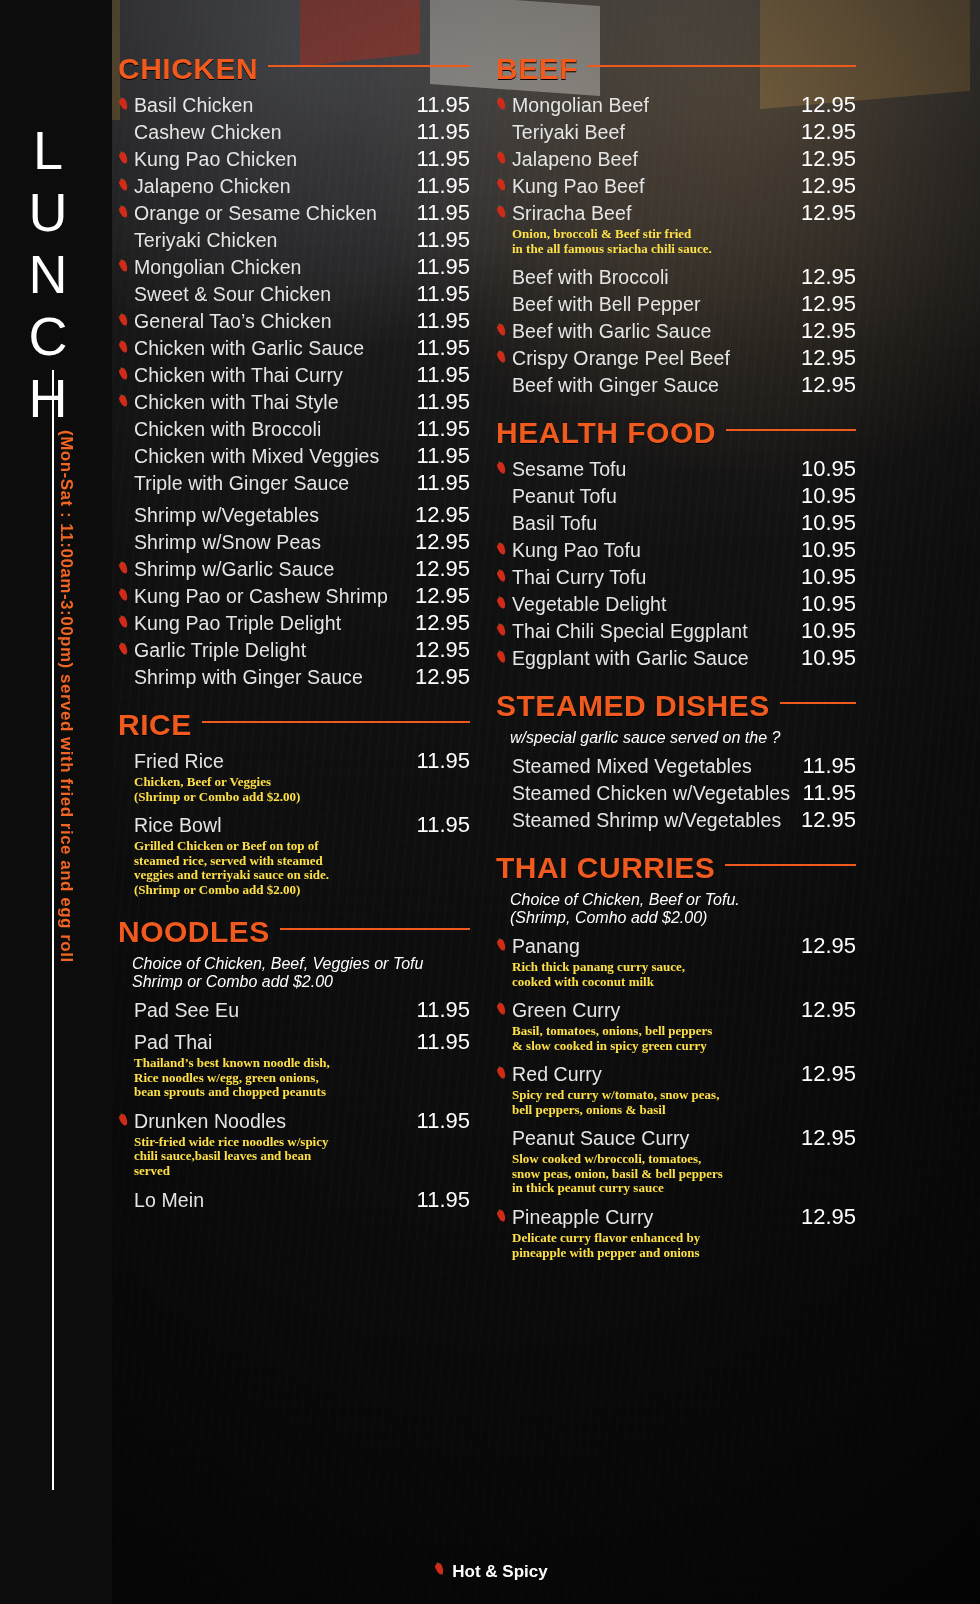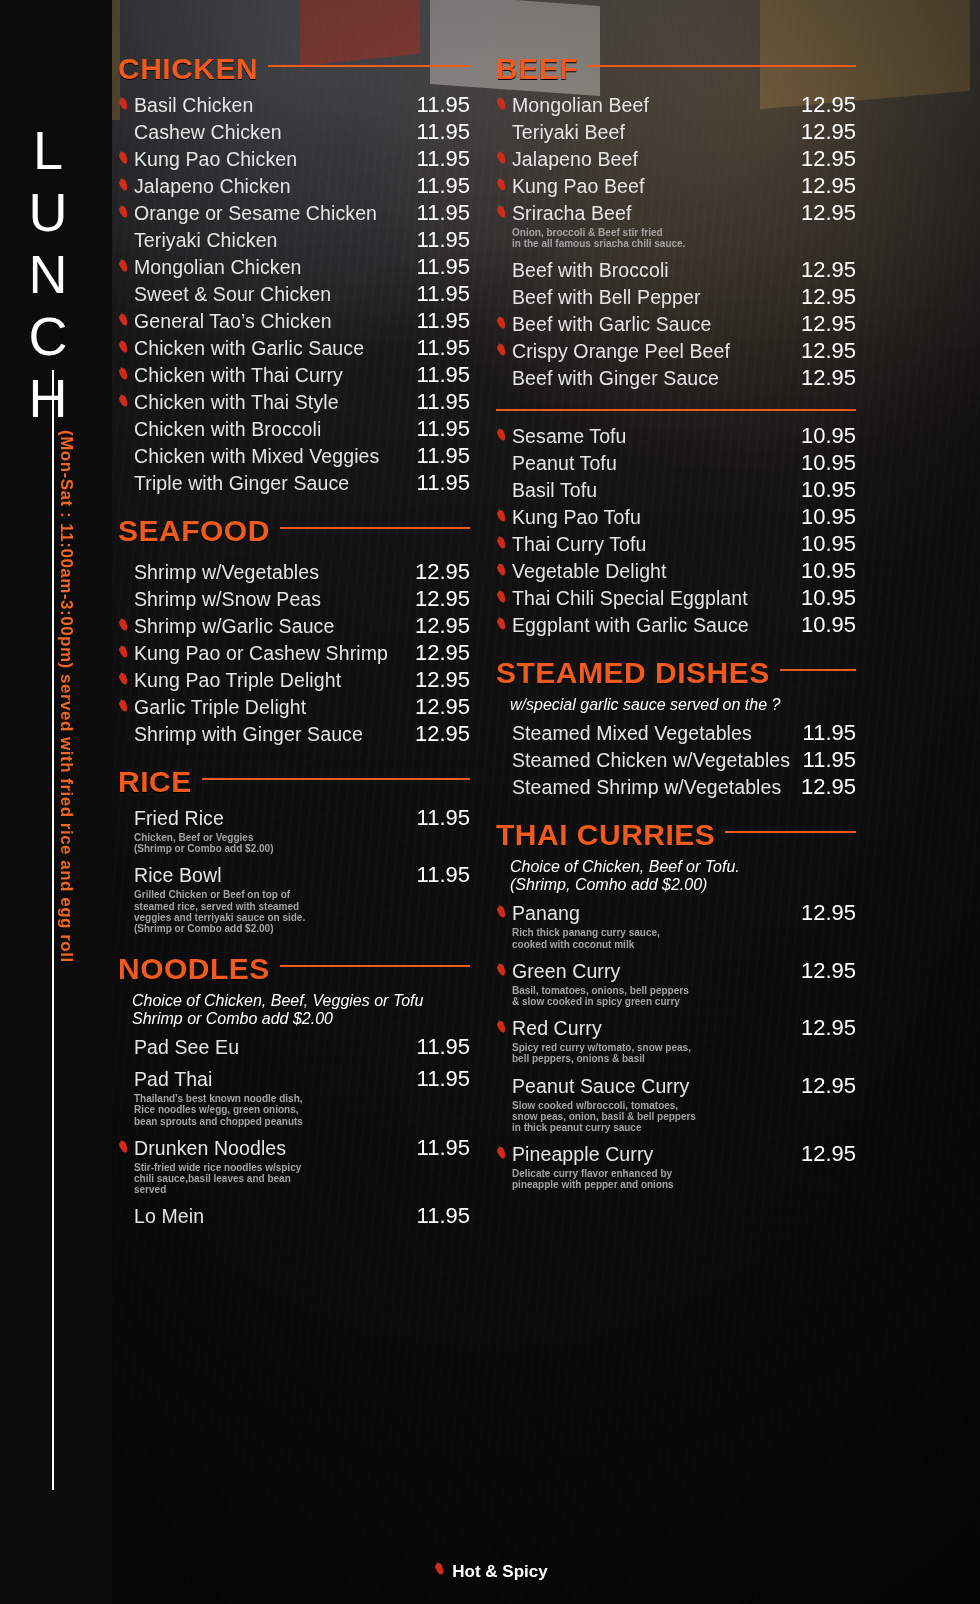--- a/index.html
+++ b/index.html
@@ -135,25 +135,26 @@
   }
   .dots { flex: 1; }
   .iprice {
     color: #ffffff;
     font-size: 22px;
     min-width: 54px;
     text-align: right;
     white-space: nowrap;
   }
   .desc {
-    color: #a3a3a3;
-    font-size: 10px;
+    color: #fde047;
+    font-size: 13px;
     font-weight: bold;
     line-height: 1.12;
     margin: 1px 0 8px 16px;
+    font-family: Liberation Serif, serif;
   }
   .gap-sm { height: 5px; }
 
   .footer {
     position: absolute;
     left: 0; right: 0; bottom: 22px;
     text-align: center;
     color: #ffffff;
     font-size: 17px;
     font-weight: bold;
@@ -276,24 +277,20 @@
             <span class="iprice">11.95</span>
           </div>
         <div class="item">
             <span class="chili"></span>
             <span class="iname">Triple with Ginger Sauce</span>
             <span class="dots"></span>
             <span class="iprice">11.95</span>
           </div>
       </div>
 
-      <div class="section-head">
-        <div class="section-title">SEAFOOD</div>
-        <div class="head-rule"></div>
-      </div>
       <div class="gap-sm"></div>
       <div>
         <div class="item">
             <span class="chili"></span>
             <span class="iname">Shrimp w/Vegetables</span>
             <span class="dots"></span>
             <span class="iprice">12.95</span>
           </div>
         <div class="item">
             <span class="chili"></span>
@@ -464,20 +461,21 @@
           </div>
         <div class="item">
             <span class="chili"></span>
             <span class="iname">Beef with Ginger Sauce</span>
             <span class="dots"></span>
             <span class="iprice">12.95</span>
           </div>
       </div>
 
       <div class="section-head">
+        <div class="section-title">HEALTH FOOD</div>
         <div class="head-rule"></div>
       </div>
       <div>
         <div class="item">
             <span class="chili on"></span>
             <span class="iname">Sesame Tofu</span>
             <span class="dots"></span>
             <span class="iprice">10.95</span>
           </div>
         <div class="item">

